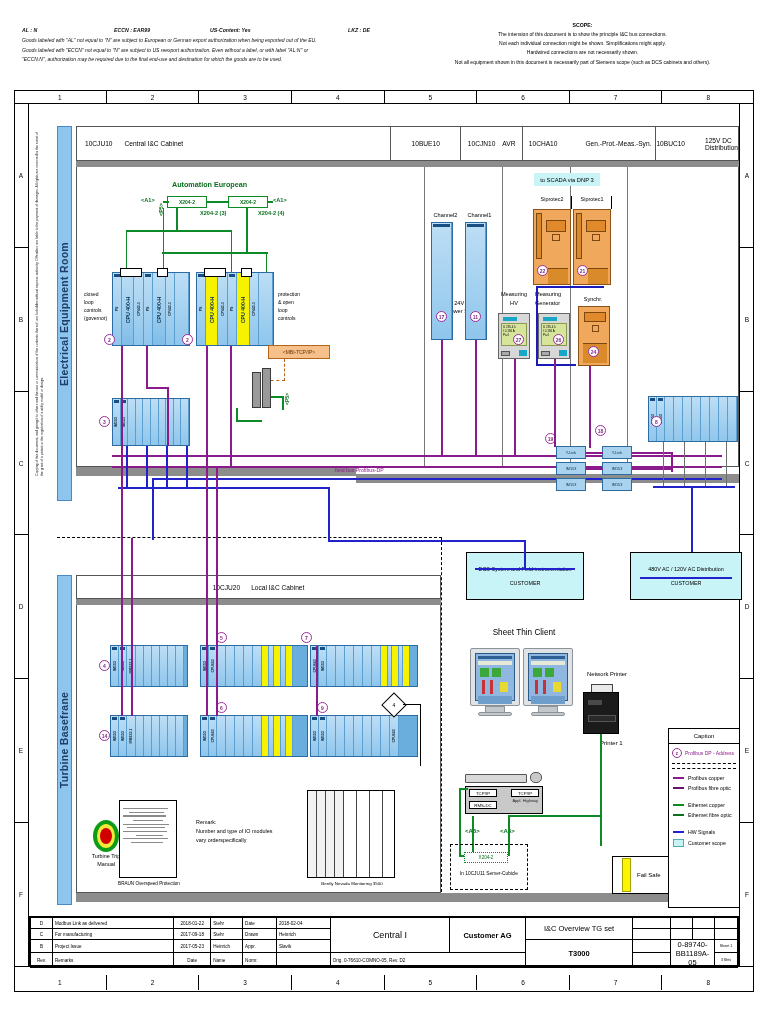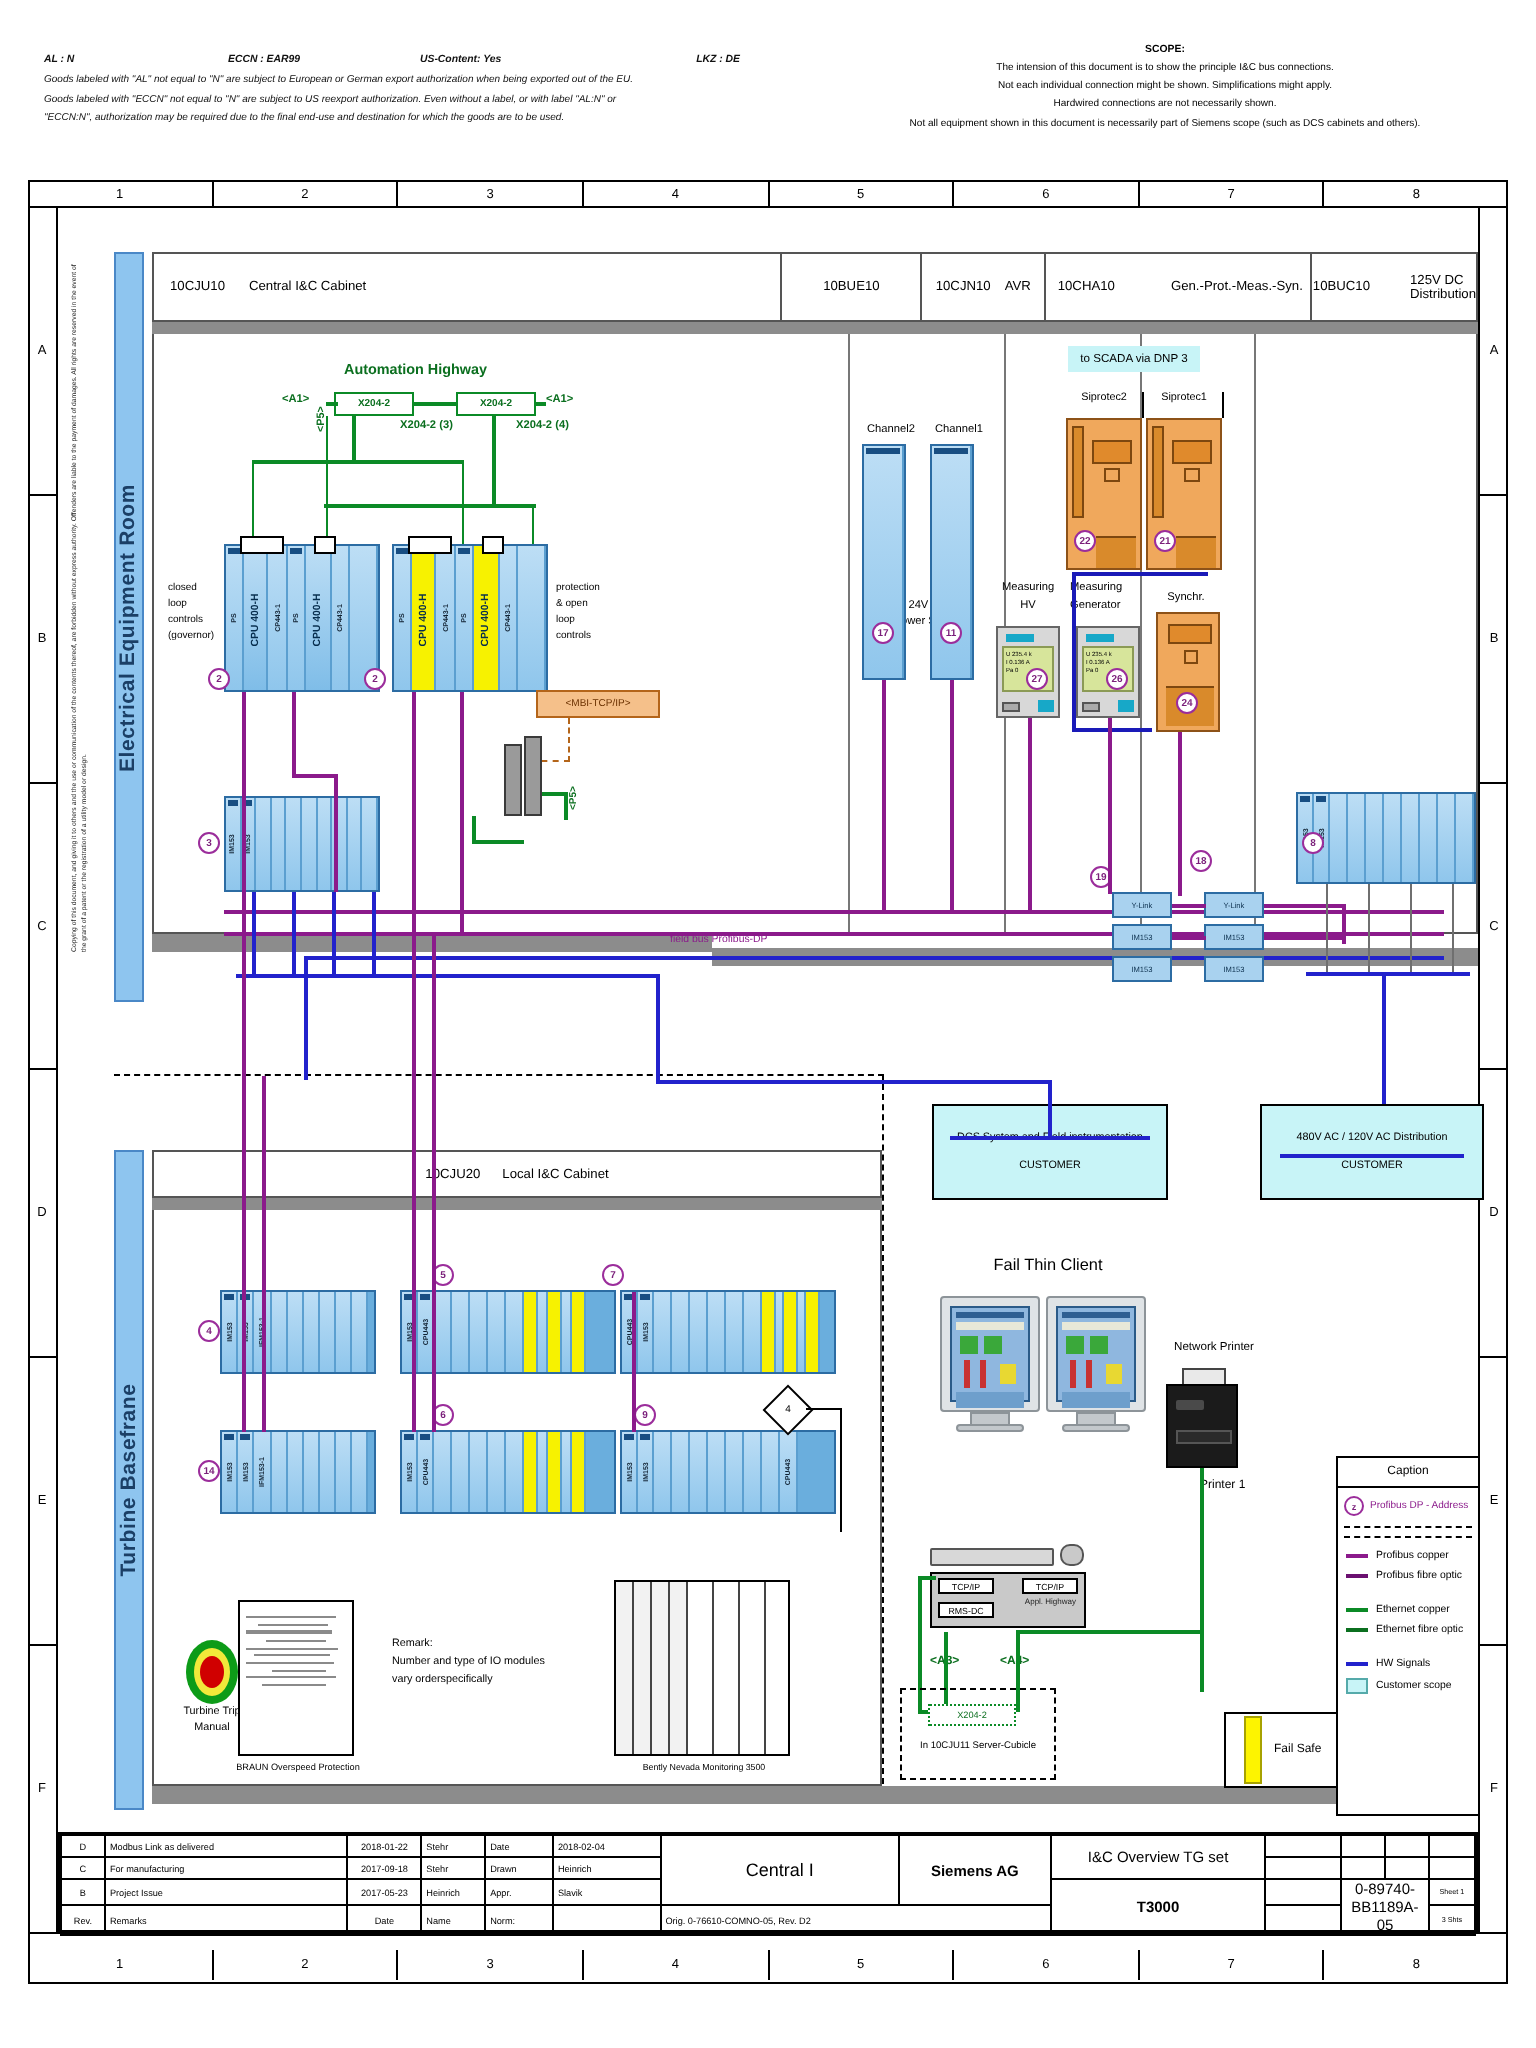--- a/index.html
+++ b/index.html
@@ -309,21 +309,21 @@
   <div class="abs vsep" style="left:570px;top:167px;height:300px;"></div>
   <div class="abs vsep" style="left:627px;top:167px;height:300px;"></div>
   <div class="abs cab-bar" style="left:76px;top:467px;width:280px;height:9px;"></div>
   <div class="abs cab-bar" style="left:356px;top:474px;width:383px;height:9px;"></div>
 
   <div class="abs lbl" style="left:430px;top:300px;width:68px;">
     <div>24V DC</div>
     <div>Power Supply</div>
   </div>
 
-  <div class="abs ahwy" style="left:172px;top:180px;">Automation Highway</div>
+  <div class="abs ahwy" style="left:172px;top:180px;">Automation European</div>
   <div class="abs glabel" style="left:141px;top:197px;">&lt;A1&gt;</div>
   <div class="abs glabel" style="left:273px;top:197px;">&lt;A1&gt;</div>
   <div class="abs gbox" style="left:167px;top:196px;width:40px;height:12px;">X204-2</div>
   <div class="abs gbox" style="left:228px;top:196px;width:40px;height:12px;">X204-2</div>
   <div class="abs gline" style="left:163px;top:201px;width:6px;height:2.4px;"></div>
   <div class="abs gline" style="left:206px;top:201px;width:23px;height:2.4px;"></div>
   <div class="abs gline" style="left:267px;top:201px;width:6px;height:2.4px;"></div>
   <div class="abs glabel" style="left:200px;top:210px;">X204-2 (3)</div>
   <div class="abs glabel" style="left:258px;top:210px;">X204-2 (4)</div>
   <div class="abs" style="left:158px;top:216px;transform:rotate(-90deg);transform-origin:left top;font-size:5.4px;color:#0b6f1f;font-weight:600;">&lt;P5&gt;</div>
@@ -762,21 +762,21 @@
     <div class="bently-card" style="width:9px;height:100%;"></div>
     <div class="bently-card" style="width:9px;height:100%;"></div>
     <div class="bently-card" style="width:9px;height:100%;"></div>
     <div class="bently-card" style="width:13px;height:100%;background:#fff;"></div>
     <div class="bently-card" style="width:13px;height:100%;background:#fff;"></div>
     <div class="bently-card" style="width:13px;height:100%;background:#fff;"></div>
     <div class="bently-card" style="width:11px;height:100%;background:#fff;border-right:none;"></div>
   </div>
   <div class="abs" style="left:303px;top:881px;width:98px;font-size:4.4px;text-align:center;">Bently Nevada Monitoring 3500</div>
 
-  <div class="abs" style="left:460px;top:628px;width:128px;font-size:8.2px;text-align:center;color:#000;">Fail Thin Client</div>
+  <div class="abs" style="left:460px;top:628px;width:128px;font-size:8.2px;text-align:center;color:#000;">Sheet Thin Client</div>
 
   <div class="abs monitor" style="left:470px;top:648px;width:50px;height:58px;padding:4px;">
     <div class="mon-screen" style="width:100%;height:100%;position:relative;">
       <div class="abs" style="left:2px;top:2px;right:2px;height:3px;background:#2e5f93;"></div>
       <div class="abs" style="left:2px;top:7px;right:2px;height:4px;background:#e8e8d8;"></div>
       <div class="abs" style="left:4px;top:14px;width:9px;height:9px;background:#3aa83a;"></div>
       <div class="abs" style="left:16px;top:14px;width:9px;height:9px;background:#3aa83a;"></div>
       <div class="abs" style="left:6px;top:26px;width:3px;height:14px;background:#c83232;"></div>
       <div class="abs" style="left:14px;top:26px;width:3px;height:14px;background:#c83232;"></div>
       <div class="abs" style="left:24px;top:28px;width:8px;height:10px;background:#e8d832;"></div>
@@ -880,21 +880,21 @@
     <table>
       <tbody>
           <tr style="height:11px;">
         <td style="width:22px;text-align:center;">D</td>
         <td style="width:122px;">Modbus Link  as delivered</td>
         <td style="width:37px;text-align:center;">2018-01-22</td>
         <td style="width:32px;">Stehr</td>
         <td style="width:34px;">Date</td>
         <td style="width:54px;">2018-02-04</td>
         <td rowspan="3" style="width:120px;" class="big">Central I</td>
-        <td rowspan="3" style="width:76px;" class="med bold">Siemens AG</td>
+        <td rowspan="3" style="width:76px;" class="med bold">Customer AG</td>
         <td rowspan="2" style="width:108px;" class="med">I&amp;C Overview TG set</td>
         <td style="width:38px;"></td>
         <td style="width:22px;"></td>
         <td style="width:22px;"></td>
         <td style="width:23px;"></td>
       </tr>
       <tr style="height:11px;">
         <td style="text-align:center;">C</td>
         <td>For manufacturing</td>
         <td style="text-align:center;">2017-09-18</td>

